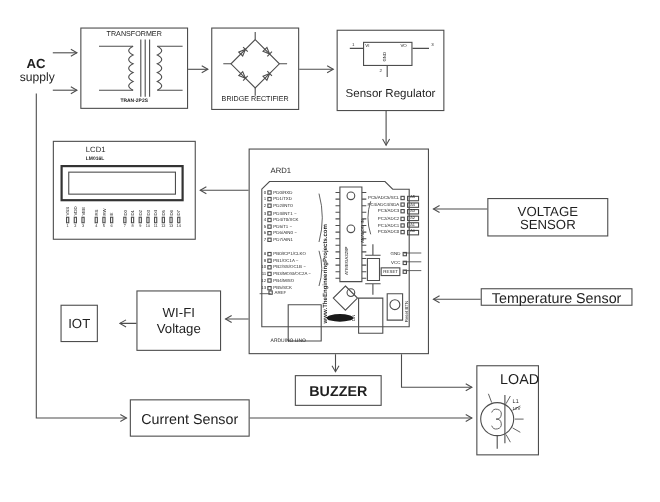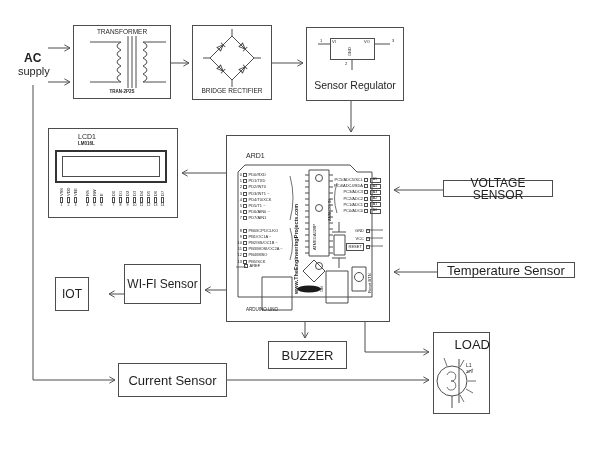--- a/index.html
+++ b/index.html
@@ -64,25 +64,25 @@
   .ardr-lbl{width:33px;text-align:right;margin-right:1px;white-space:nowrap}
   .pad{width:11px;height:5px;border:0.5px solid var(--line,#4d4d4d);font-size:3.5px;
        display:flex;align-items:center;justify-content:center;margin-left:1.5px;flex:none}
   #ard-power-pins{position:absolute;left:340px;top:227px}
   .pp-row{display:flex;align-items:center;height:8px;font-size:4px}
   .pp-lbl{width:24px;text-align:right;margin-right:2px;white-space:nowrap}
   .pp-row:nth-child(3) .pp-lbl{width:auto;border:0.5px solid var(--line,#4d4d4d);padding:1px 1.5px;margin-left:6px}
   .pp-stub{width:4px;height:4px;border:0.5px solid var(--line,#4d4d4d);flex:none}
 
   
-  #vsensor-box{left:443px;top:180px;width:110px;height:17px;font-size:12px}
+  #vsensor-box{left:443px;top:180px;width:110px;height:35px;font-size:12px}
   #tsensor-box{left:437px;top:262px;width:138px;height:16px;font-size:13px}
-  #wifi-box{left:124px;top:264px;width:77px;height:40px;font-size:12px;flex-direction:row;gap:3px}
+  #wifi-box{left:124px;top:264px;width:77px;height:55px;font-size:12px;flex-direction:column;gap:3px}
   #iot-box{left:55px;top:277px;width:34px;height:34px;font-size:12px}
-  #buzzer-box{left:268px;top:341px;width:79px;height:28px;font-size:13px;font-weight:normal}
+  #buzzer-box{left:268px;top:341px;width:79px;height:28px;font-size:13px;font-weight:bold}
   #csensor-box{left:118px;top:363px;width:109px;height:34px;font-size:13px}
   #load-box{left:433px;top:332px;width:57px;height:82px}
   #load-label{left:433px;top:338px;width:57px;text-align:right;font-size:13px}
   #lamp-ref{left:466px;top:363px;font-size:5px}
   #lamp-v{left:466px;top:370px;font-size:4px}
 </style>
 </head>
 <body>
 
 <div id="canvas">
@@ -418,21 +418,21 @@
 
   <div class="box cbox" id="vsensor-box">
     <span>VOLTAGE SENSOR</span>
   </div>
   <div class="box cbox" id="tsensor-box">
     <span>Temperature Sensor</span>
   </div>
 
   <div class="box cbox" id="wifi-box">
     <span>WI-FI</span>
-    <span>Sensor</span>
+    <span>Voltage</span>
   </div>
   <div class="box cbox" id="iot-box">
     <span>IOT</span>
   </div>
   <div class="box cbox" id="buzzer-box">
     <span>BUZZER</span>
   </div>
   <div class="box cbox" id="csensor-box">
     <span>Current Sensor</span>
   </div>

